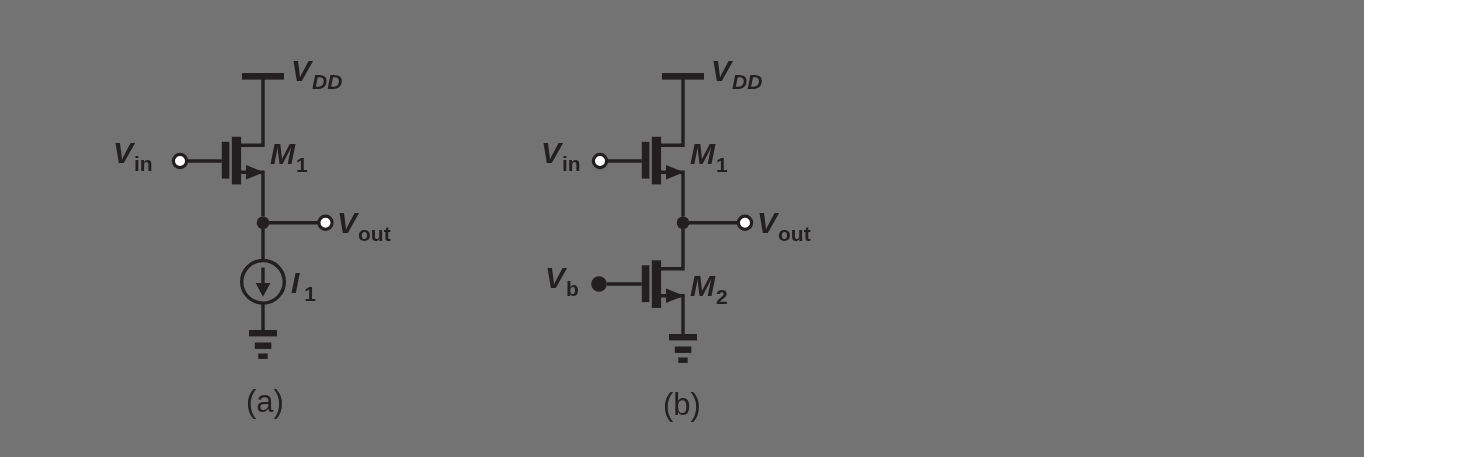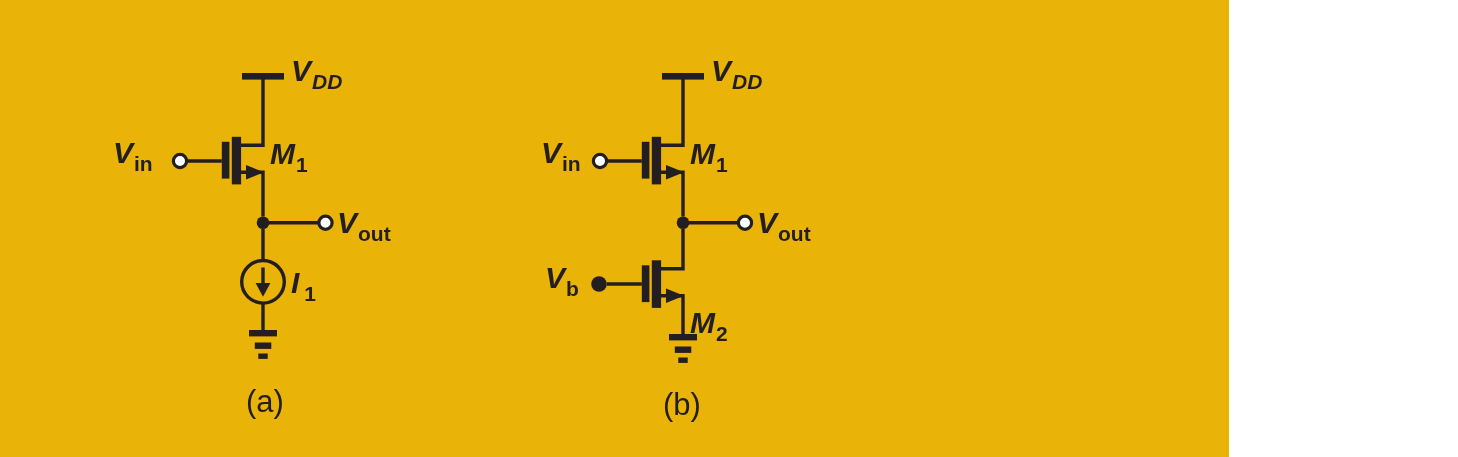--- a/index.html
+++ b/index.html
@@ -1,20 +1,20 @@
 <!DOCTYPE html>
 <html><head>
 <meta charset="utf-8">
 <style>
   html, body { margin: 0; padding: 0; background: #ffffff; }
   .stage {
     position: relative;
-    width: 1229px;
+    width: 1364px;
     height: 457px;
-    background: #eab308;
+    background: #737373;
     overflow: hidden;
     font-family: "Liberation Sans", sans-serif;
   }
   .stage svg { position: absolute; left: 0; top: 0; }
 
   
   .wire  { stroke: #231f20; stroke-width: 3.4; fill: none; }
   .bar   { fill: #231f20; stroke: none; }
   .dot   { fill: #231f20; stroke: none; }
   .oterm { fill: #ffffff; stroke: #231f20; stroke-width: 3.2; }
@@ -170,19 +170,19 @@
   </div>
   <div class="clabel" style="left:690px; top:139px;">
     <span>M</span><span class="sub">1</span>
   </div>
   <div class="clabel" style="left:757px; top:208px;">
     <span>V</span><span class="sub">out</span>
   </div>
   <div class="clabel" style="left:545px; top:263px;">
     <span>V</span><span class="sub">b</span>
   </div>
-  <div class="clabel" style="left:690px; top:271px;margin-top:37px;">
+  <div class="clabel" style="left:690px; top:271px;">
     <span>M</span><span class="sub">2</span>
   </div>
   <div class="sublabel" style="left:663px; top:389px;">(b)</div>
 
 
 </div>
 
 </body></html>

